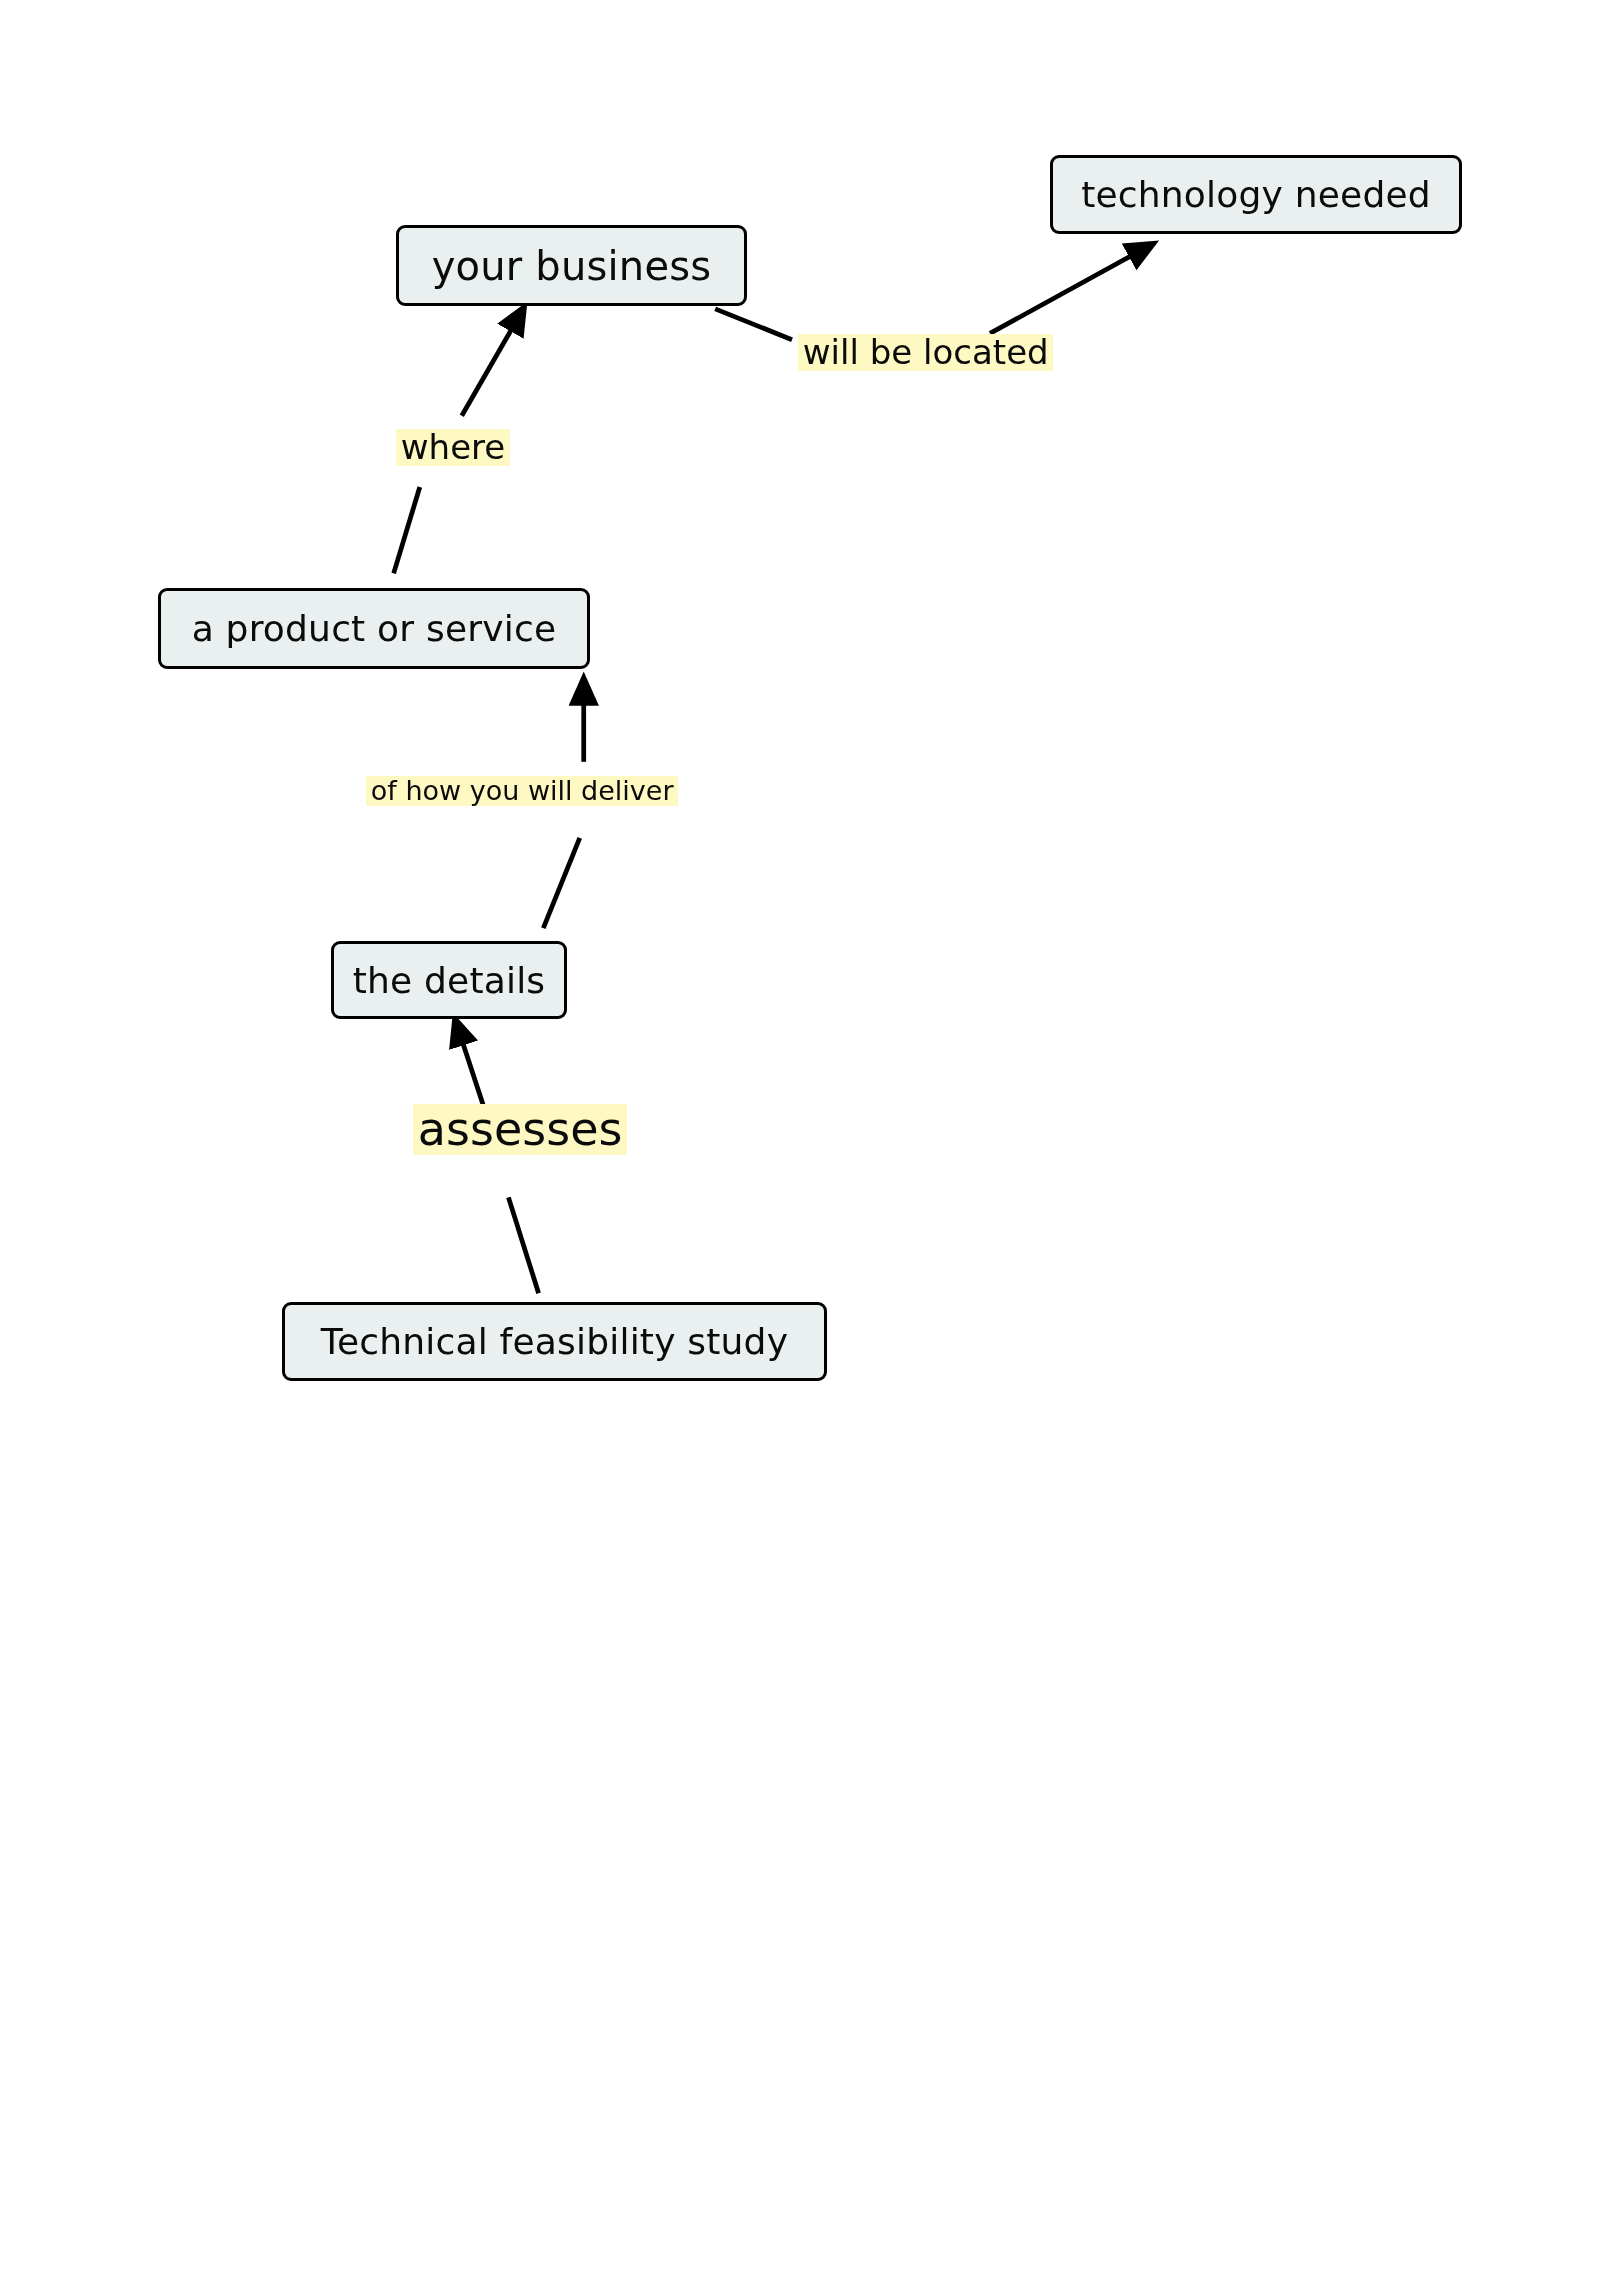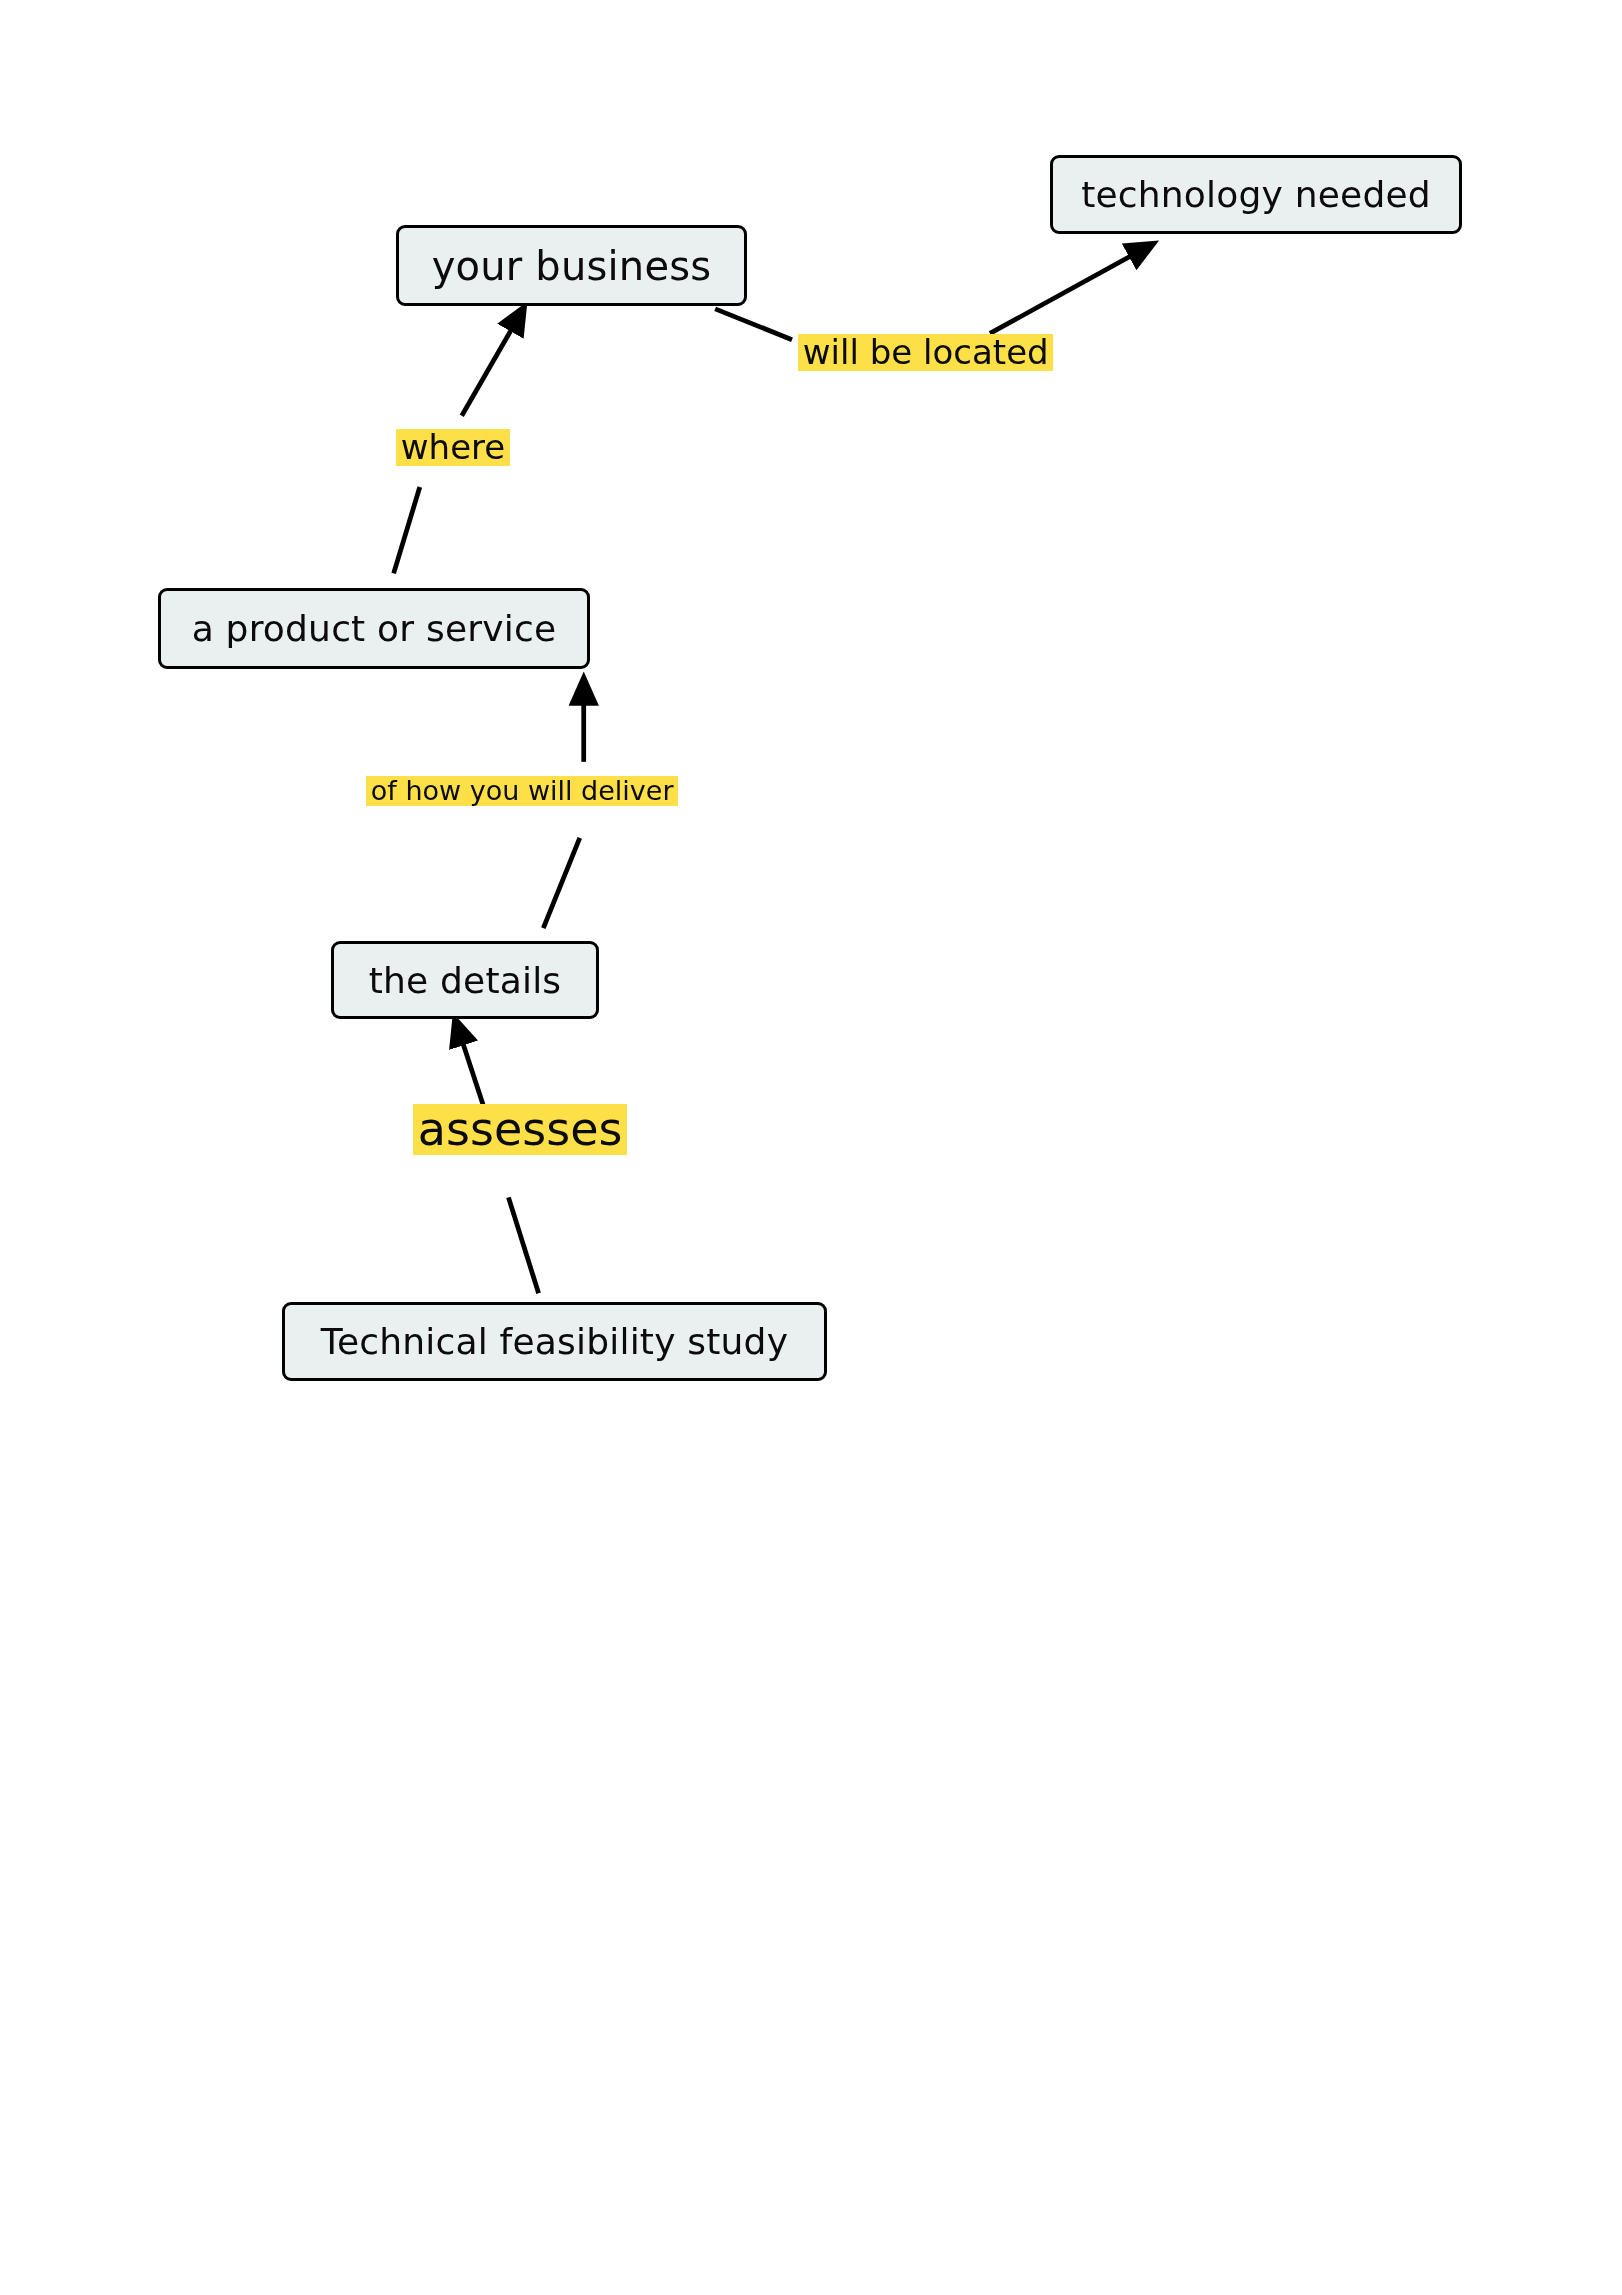--- a/index.html
+++ b/index.html
@@ -35,30 +35,30 @@
     align-items: center;
     justify-content: center;
     color: #0b0b0b;
     white-space: nowrap;
     letter-spacing: 0.2px;
   }
   .edge-label {
     position: absolute;
     color: #0b0b0b;
     white-space: nowrap;
-    background: #fde047;
+    background: #fef9c3;
     padding: 0 4.8px;
     line-height: 1.1;
   }
 
   
   #node-your-business      { left: 396px;  top: 225px;  width: 351px;  height: 81px; font-size: 40px; }
   #node-technology-needed  { left: 1050px; top: 155px;  width: 412px;  height: 79px; font-size: 36px; }
   #node-product-or-service { left: 158px;  top: 588px;  width: 432px;  height: 81px; font-size: 36px; }
-  #node-the-details        { left: 331px;  top: 941px; width: 268px;  height: 78px;  font-size: 36px; }
+  #node-the-details        { left: 331px;  top: 941px; width: 236px;  height: 78px;  font-size: 36px; }
   #node-tech-feasibility   { left: 282px;  top: 1302px; width: 545px;  height: 79px; font-size: 36px; text-align: center; }
 
   
   #label-will-be-located   { left: 798px; top: 334px;  font-size: 34px; }
   #label-where             { left: 396px;  top: 429px;  font-size: 34px; }
   #label-of-how            { left: 366px;  top: 776px;  font-size: 27px; }
   #label-assesses          { left: 413px;  top: 1104px; font-size: 46px; }
 </style>
 </head>
 <body>

